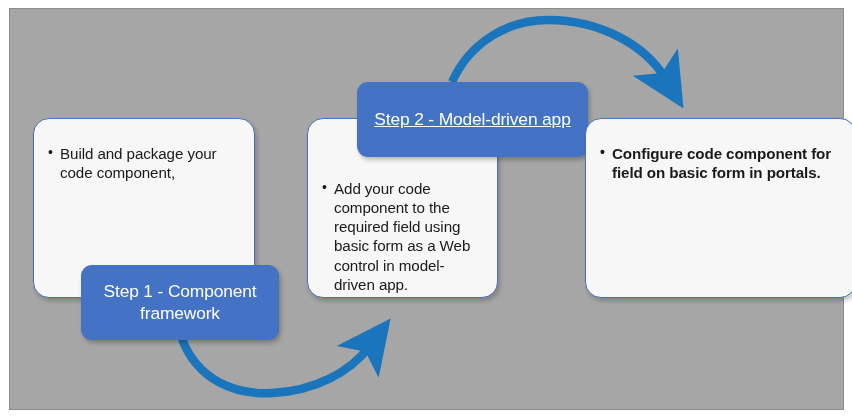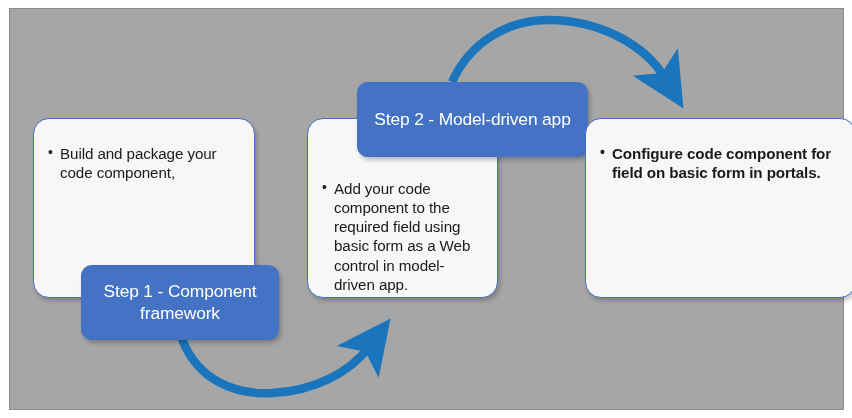--- a/index.html
+++ b/index.html
@@ -125,21 +125,21 @@
   </div>
   <div class="step-label" style="left:81px; top:265px; width:198px; height:75px;">Step 1 - Component framework</div>
 
   <div class="step-card" style="left:307px; top:118px; width:191px; height:180px;">
     <div class="card-body" style="top:60px;">
       <ul class="bullets">
         <li>Add your code component to the required field using basic form as a Web control in model-driven app.</li>
       </ul>
     </div>
   </div>
-  <div class="step-label" style="left:357px; top:82px; width:231px; height:75px;">Step 2 - Model-driven app</div>
+  <div class="step-label" style="left:357px; top:82px; width:231px; height:75px;text-decoration:underline;">Step 2 - Model-driven app</div>
 
   <div class="step-card" style="left:585px; top:118px; width:271px; height:180px;font-weight:bold;">
     <div class="card-body" style="top:25px;">
       <ul class="bullets">
         <li>Configure code component for field on basic form in portals.</li>
       </ul>
     </div>
   </div>
 
 </div>

